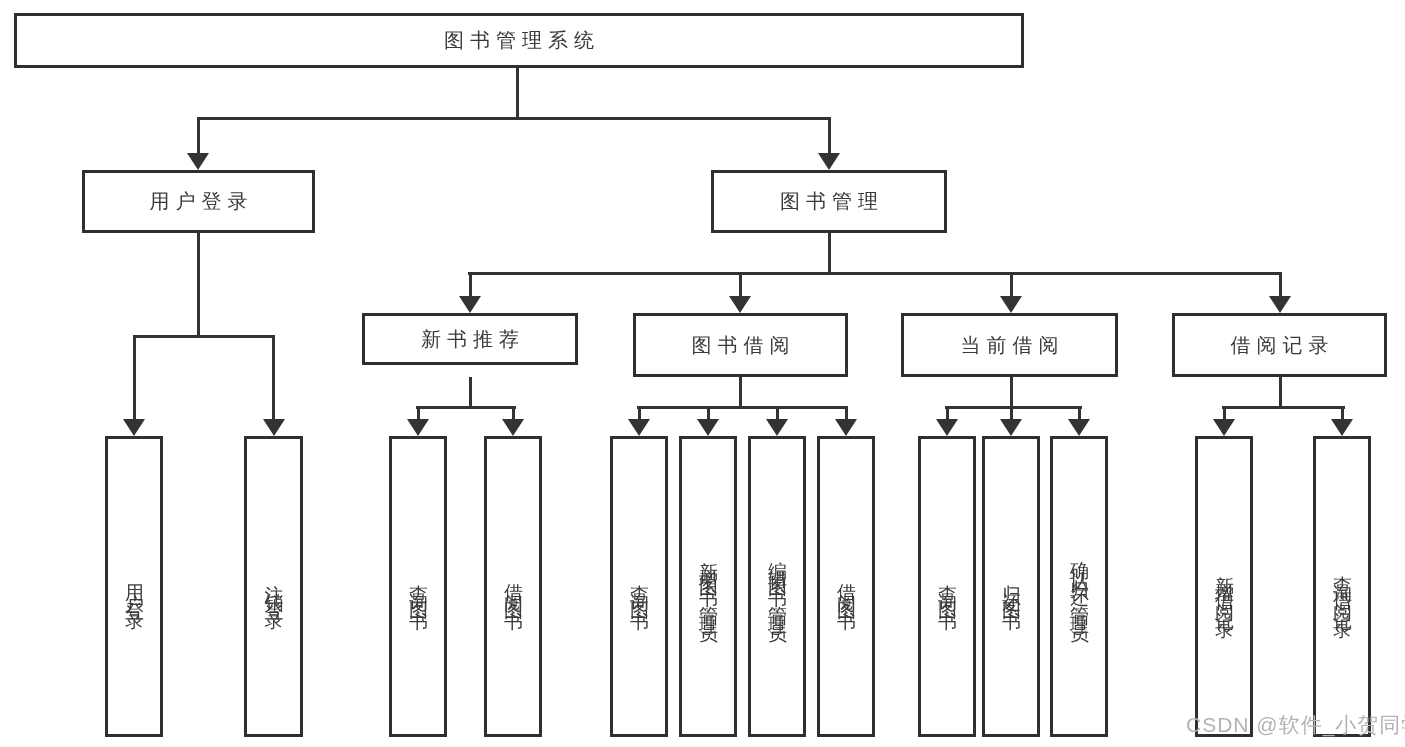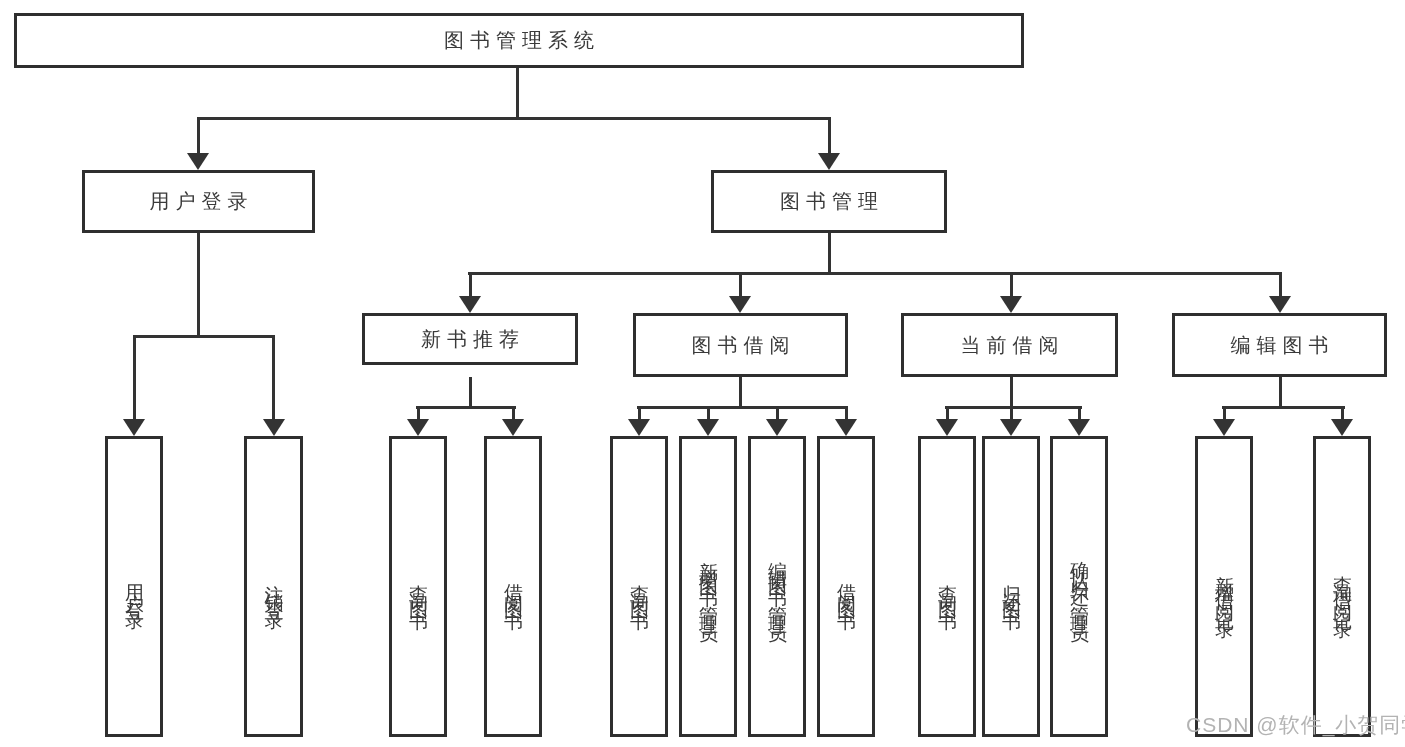--- a/index.html
+++ b/index.html
@@ -48,21 +48,21 @@
   <div class="node" style="left:362px;top:313px;width:216px;height:52px;">
     <span class="hlabel">新书推荐</span>
   </div>
   <div class="node" style="left:901px;top:313px;width:217px;height:64px;">
     <span class="hlabel">当前借阅</span>
   </div>
   <div class="node" style="left:633px;top:313px;width:215px;height:64px;">
     <span class="hlabel">图书借阅</span>
   </div>
   <div class="node" style="left:1172px;top:313px;width:215px;height:64px;">
-    <span class="hlabel">编辑图书</span>
+    <span class="hlabel">借阅记录</span>
   </div>
 
   <div class="node" style="left:105px;top:436px;width:58px;height:301px;">
     <span class="vlabel">用户登录</span>
   </div>
   <div class="node" style="left:244px;top:436px;width:59px;height:301px;">
     <span class="vlabel">注销登录</span>
   </div>
 
   <div class="node" style="left:389px;top:436px;width:58px;height:301px;">

